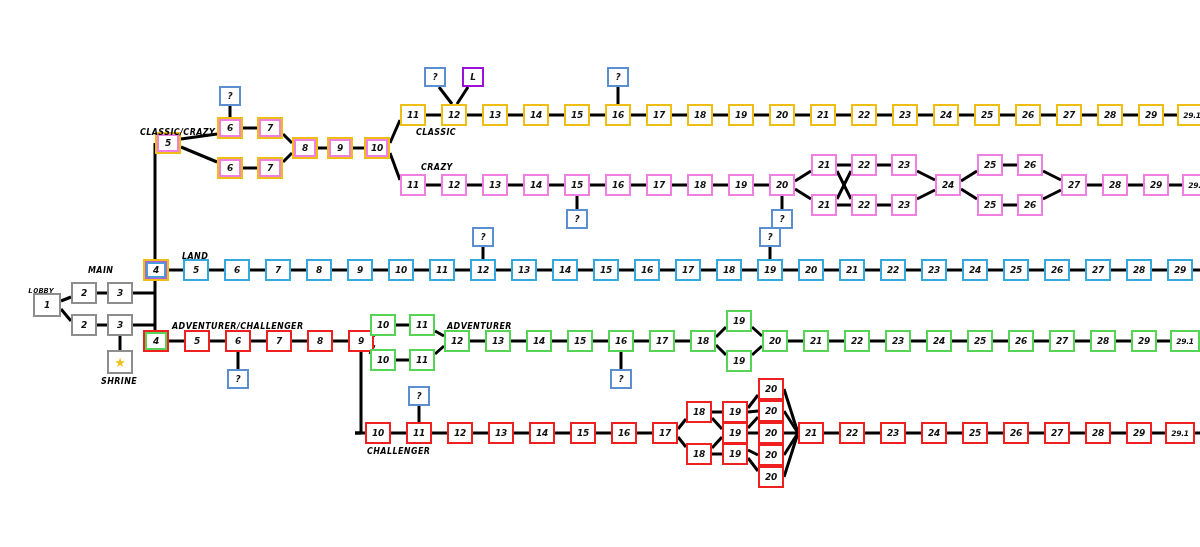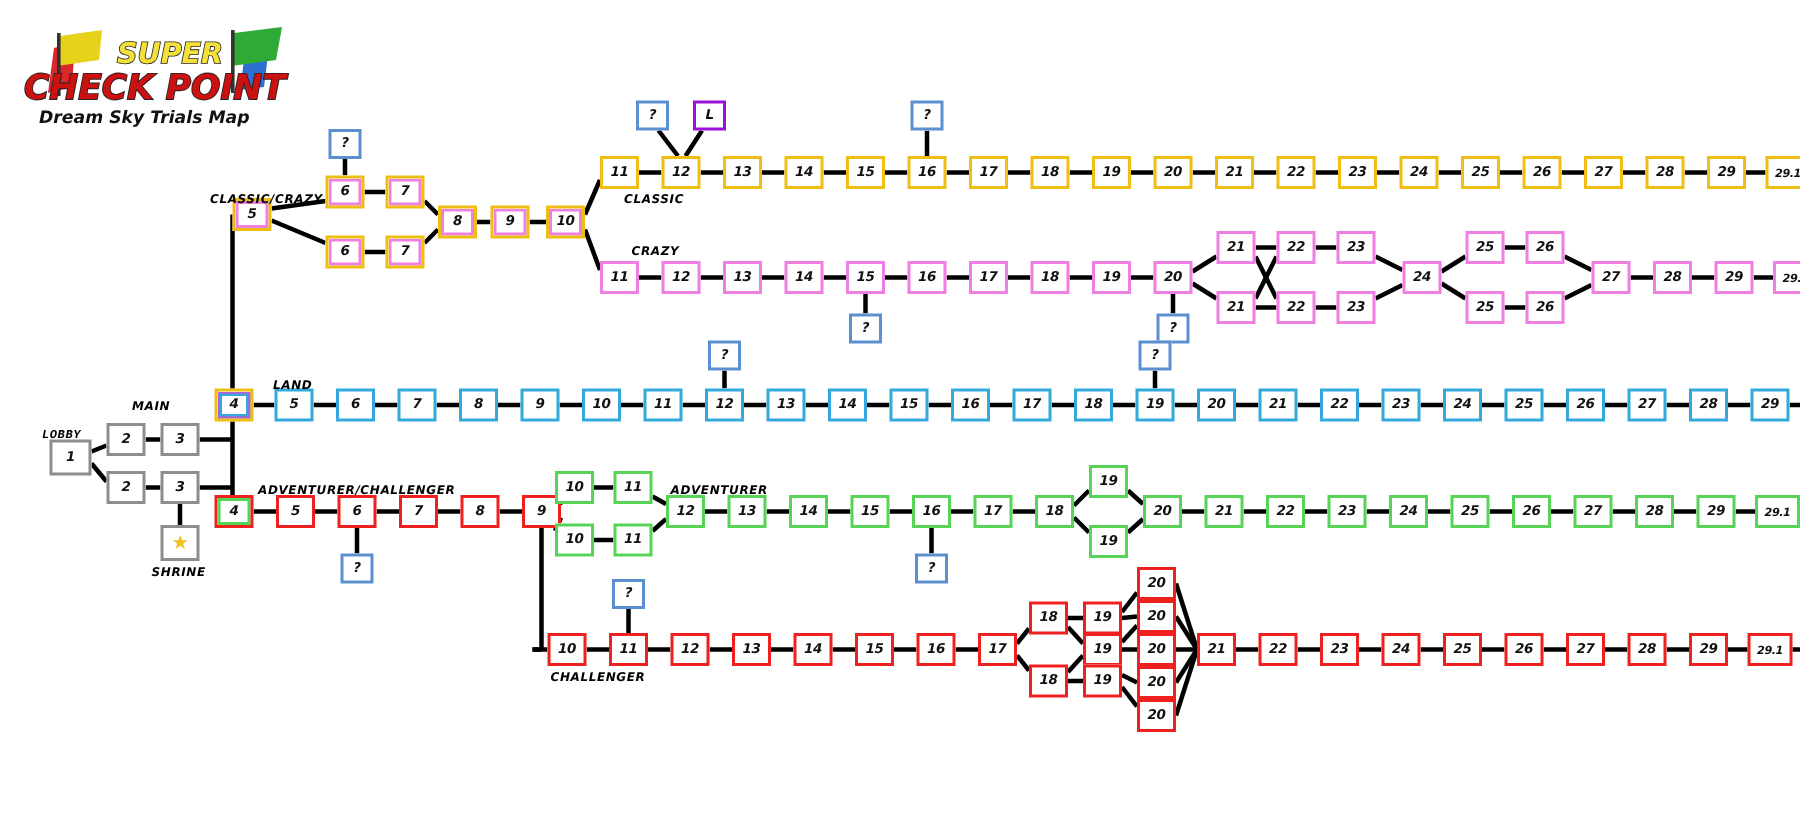--- a/index.html
+++ b/index.html
@@ -232,35 +232,20 @@
       <line x1="865" y1="433" x2="880" y2="433"></line>
       <line x1="906" y1="433" x2="921" y2="433"></line>
       <line x1="947" y1="433" x2="962" y2="433"></line>
       <line x1="988" y1="433" x2="1003" y2="433"></line>
       <line x1="1029" y1="433" x2="1044" y2="433"></line>
       <line x1="1070" y1="433" x2="1085" y2="433"></line>
       <line x1="1111" y1="433" x2="1126" y2="433"></line>
       <line x1="1152" y1="433" x2="1167" y2="433"></line>
       <line x1="1193" y1="433" x2="1208" y2="433"></line>
     </svg>
-    <div class="logo">
-  <svg width="200" height="72" viewBox="0 0 200 72">
-    <g>
-      <path d="M22 48 L26 18 L40 14 L38 44 Z" fill="#d8282a"></path>
-      <path d="M30 10 L58 6 L56 26 L28 30 Z" fill="#e8d11a"></path>
-      <rect x="28" y="8" width="2.4" height="42" fill="#333"></rect>
-      <path d="M150 46 L154 16 L170 12 L166 44 Z" fill="#2f6fd0"></path>
-      <path d="M146 8 L178 4 L174 26 L144 30 Z" fill="#2faa35"></path>
-      <rect x="144" y="6" width="2.4" height="42" fill="#333"></rect>
-    </g>
-    <text x="68" y="28" font-family="DejaVu Sans, sans-serif" font-size="19" font-weight="bold" font-style="italic" fill="#f5e03a" stroke="#222" stroke-width="1.1" paint-order="stroke">SUPER</text>
-    <text x="6" y="52" font-family="DejaVu Sans, sans-serif" font-size="23" font-weight="bold" font-style="italic" fill="#cc1111" stroke="#222" stroke-width="1.2" paint-order="stroke">CHECK POINT</text>
-    <text x="16" y="68" font-family="DejaVu Sans, sans-serif" font-size="11.5" font-weight="bold" font-style="italic" fill="#111">Dream Sky Trials Map</text>
-  </svg>
-    </div>
     <div class="node b-gray n-sm" style="left: 33px; top: 293px; width: 28px; height: 24px;">1</div>
     <div class="lbl" style="left: 28px; top: 286px; font-family: Liberation Mono, monospace;">Lobby</div>
     <div class="lbl" style="left: 88px; top: 266px;">Main</div>
     <div class="node b-gray n-sm" style="left: 71px; top: 282px; width: 26px; height: 22px;">2</div>
     <div class="node b-gray n-sm" style="left: 107px; top: 282px; width: 26px; height: 22px;">3</div>
     <div class="node b-gray n-sm" style="left: 71px; top: 314px; width: 26px; height: 22px;">2</div>
     <div class="node b-gray n-sm" style="left: 107px; top: 314px; width: 26px; height: 22px;">3</div>
     <div class="node b-gray n-sm" style="left: 107px; top: 350px; width: 26px; height: 24px;">
       <span class="star">★</span>
     </div>

